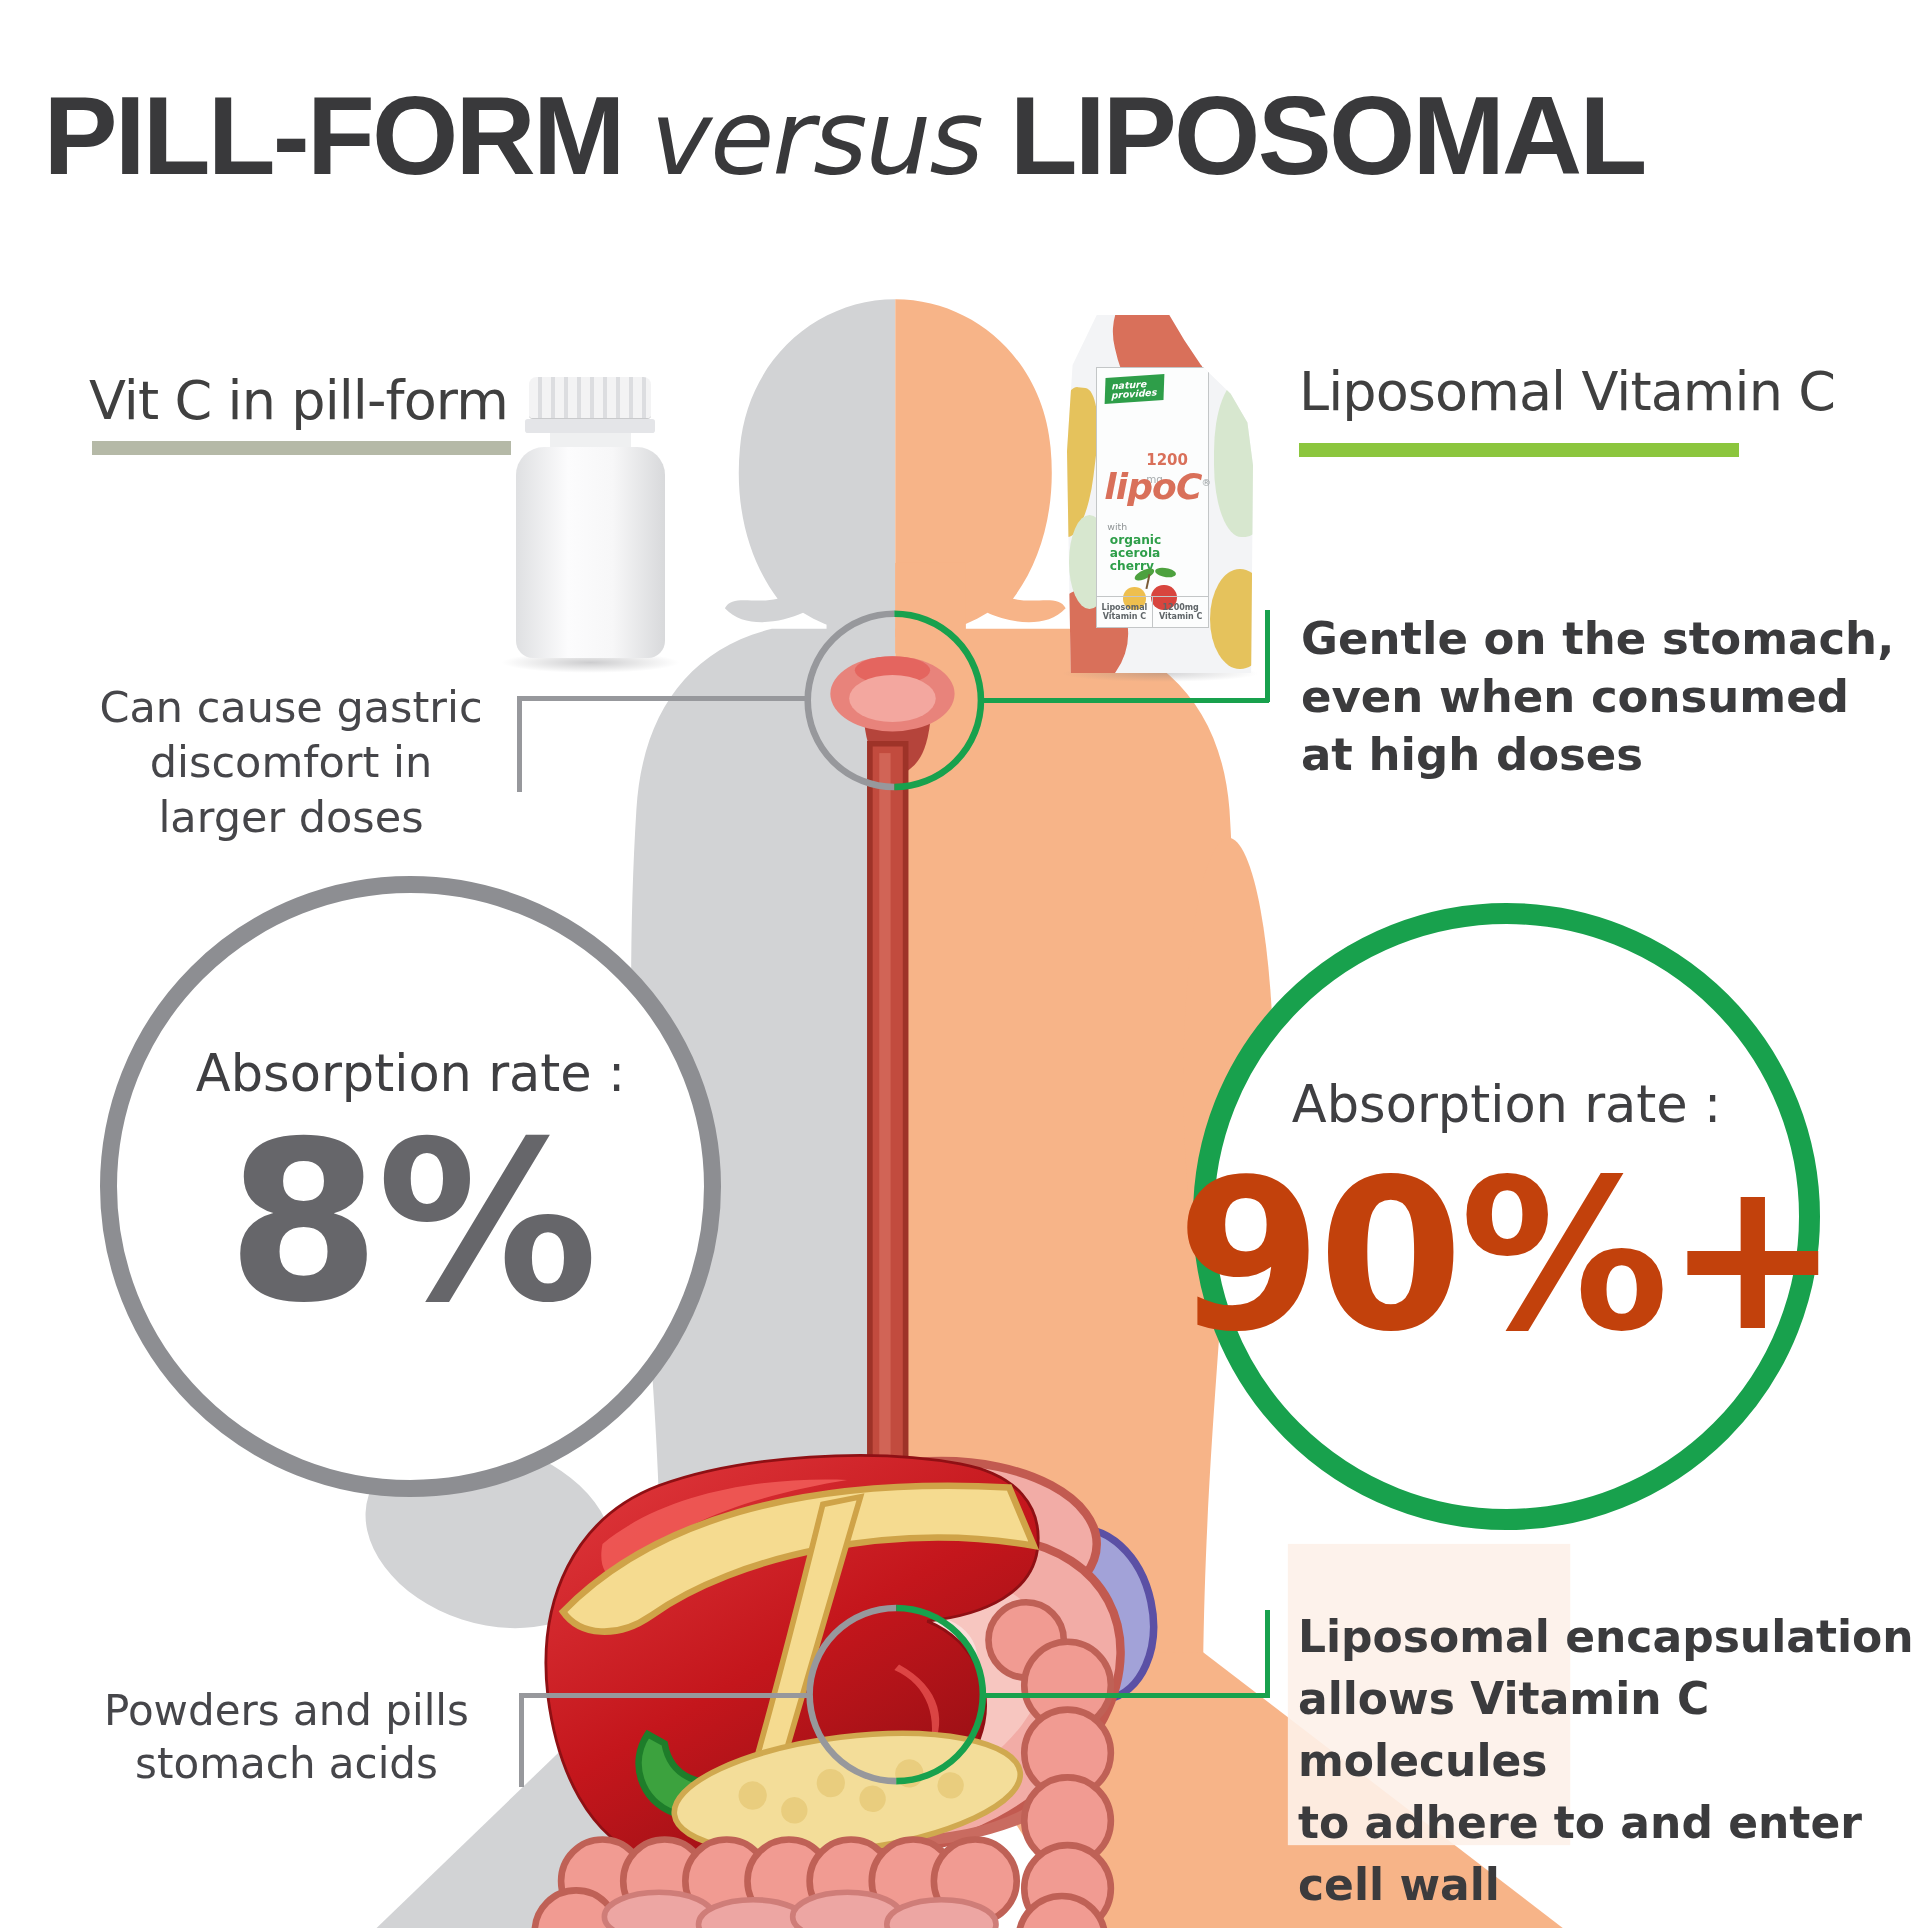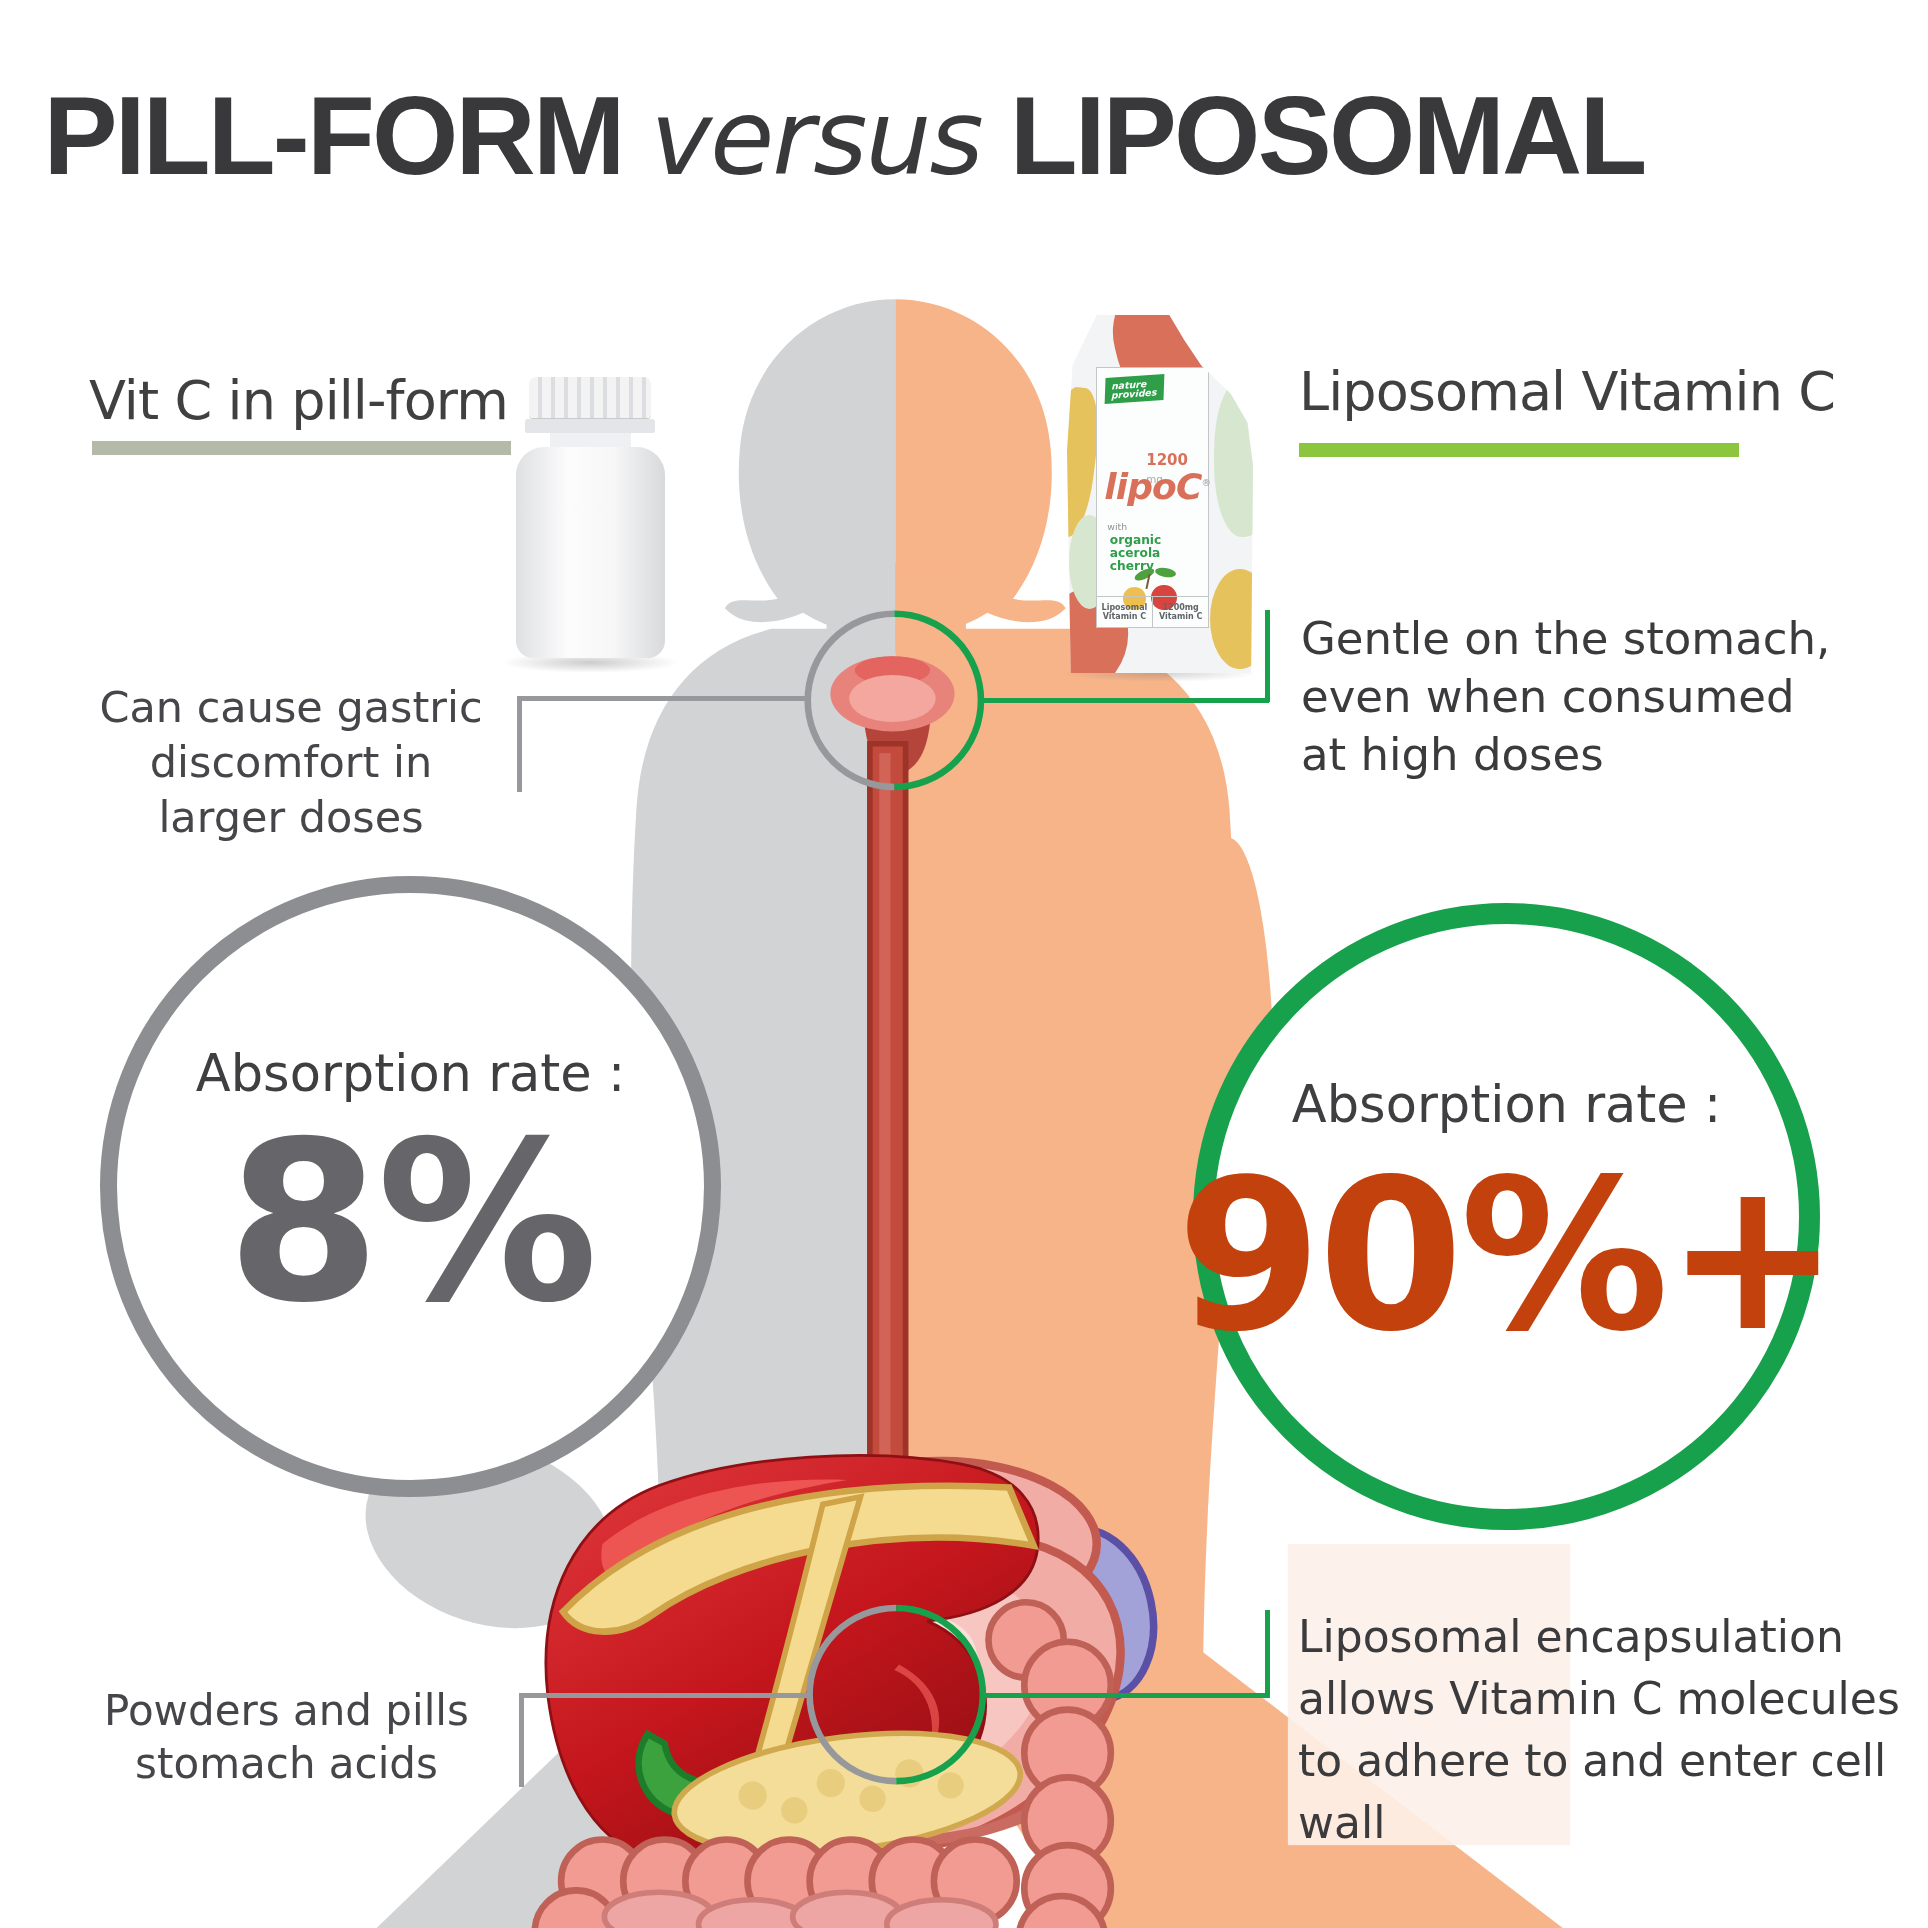--- a/index.html
+++ b/index.html
@@ -18,21 +18,21 @@
   .col-label{position:absolute;font-size:54px;color:#404040;letter-spacing:-0.9px;white-space:nowrap;}
   .label-pill{left:89px;top:369px;}
   .label-lipo{left:1299px;top:360px;}
   .underline{position:absolute;height:14px;}
   .underline-pill{left:92px;top:441px;width:419px;background:#b5b9a7;}
   .underline-lipo{left:1299px;top:443px;width:440px;background:#8cc63e;}
 
   
   .callout{position:absolute;font-size:43px;color:#46464a;line-height:55px;}
   .callout.right-al{text-align:center;}
-  .callout.bold{font-weight:400;color:#3b3b3d;}
+  .callout.bold{font-weight:700;color:#3b3b3d;}
   .co-tl{left:94px;top:680px;width:394px;}
   .co-tr{left:1301px;top:610px;line-height:58px;font-size:45px;}
   .co-bl{left:85px;top:1684px;width:403px;font-size:42px;line-height:53px;}
   .co-br{left:1298px;top:1606px;line-height:62px;font-size:44px;}
 
   
   .line{position:absolute;}
   .gray-line{background:#97989c;}
   .green-line{background:#18a14d;}
 

